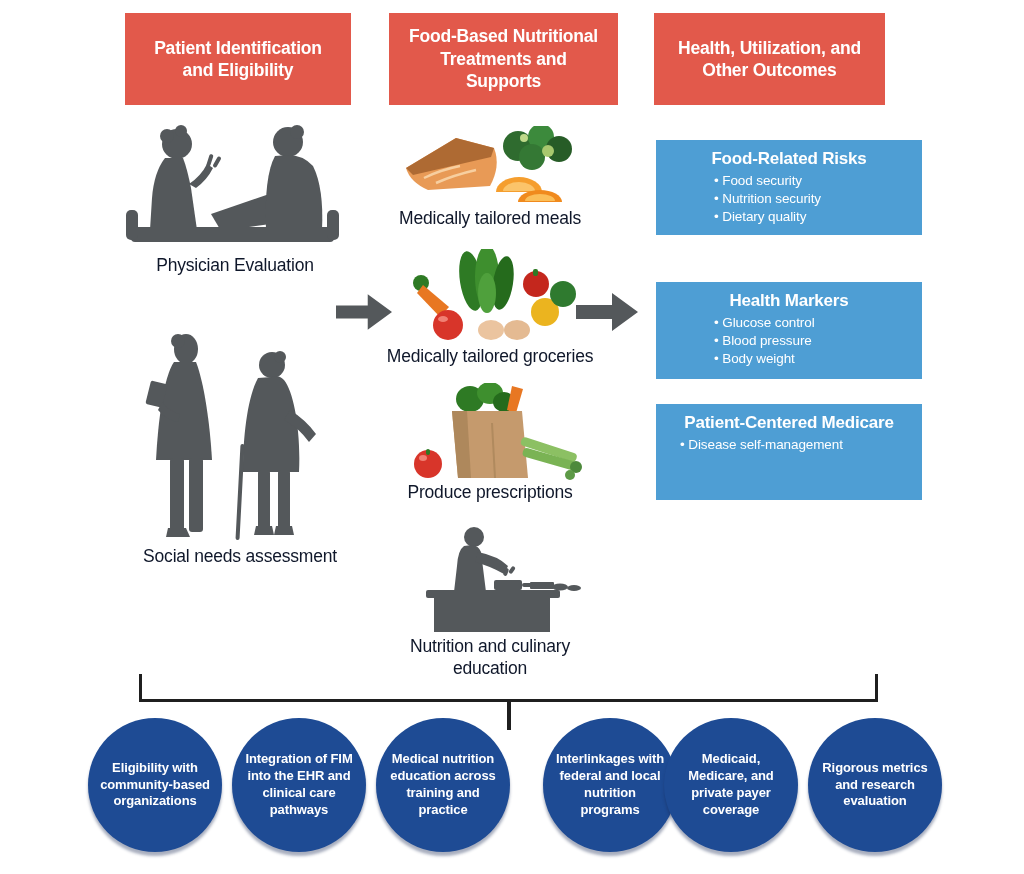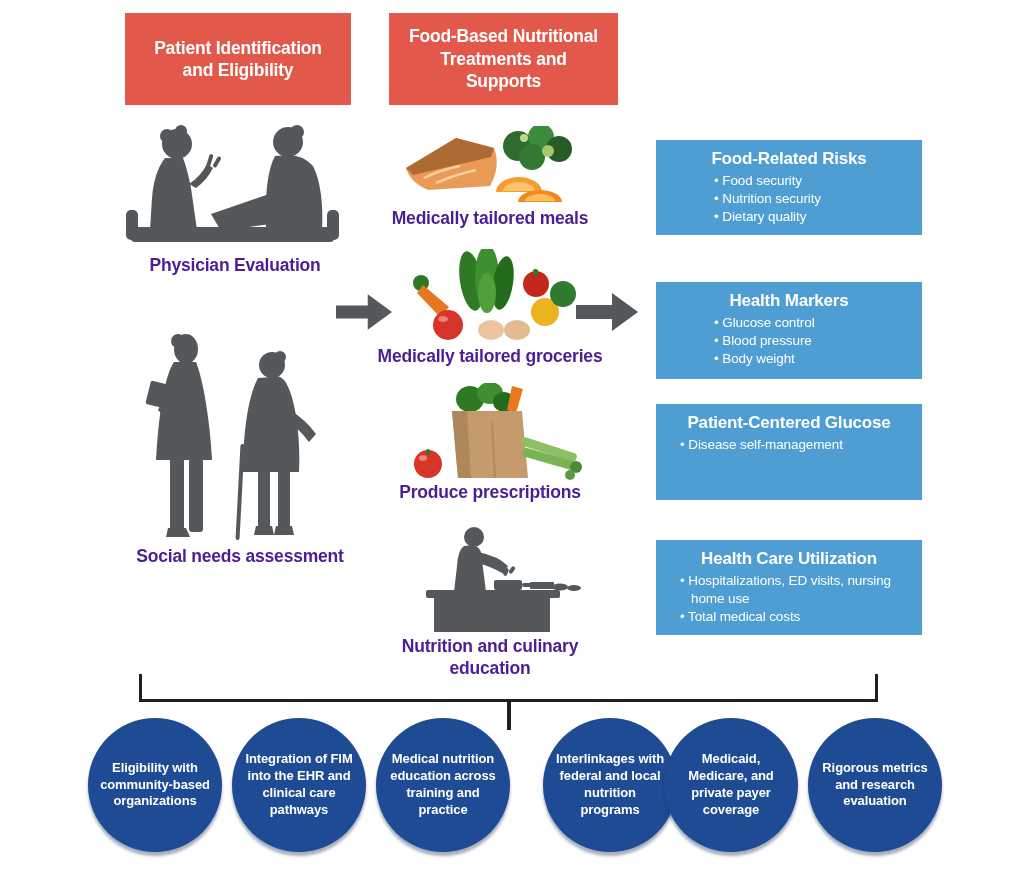--- a/index.html
+++ b/index.html
@@ -10,22 +10,22 @@
   .abs{position:absolute;}
   
   .hdr{
     position:absolute;top:13px;height:92px;background:#E2594B;color:#ffffff;
     display:flex;align-items:center;justify-content:center;text-align:center;
     font-size:17.5px;font-weight:700;line-height:1.28;padding:0 13px;box-sizing:border-box;
     letter-spacing:-0.2px;
   }
   
   .caption{
-    position:absolute;text-align:center;font-weight:700;font-size:17.5px;
-    line-height:1.25;letter-spacing:-0.2px;color:#4c1d95;
+    position:absolute;text-align:center;font-weight:400;font-size:17.5px;
+    line-height:1.25;letter-spacing:-0.2px;color:#0f172a;
   }
   
   .bluebox{
     position:absolute;left:656px;width:266px;background:#4E9ED4;color:#ffffff;
     box-sizing:border-box;padding:9px 8px 6px 8px;
   }
   .bluebox h3{
     margin:0 0 3px 0;text-align:center;font-size:17px;font-weight:700;letter-spacing:-0.2px;
   }
   .bluebox ul{margin:0;padding:0;list-style:none;}
@@ -49,20 +49,21 @@
     box-shadow:0 4px 3px rgba(26,43,84,0.38);
   }
 </style>
 </head>
 <body>
 
 <div class="canvas">
 
   <div class="hdr" style="left:125px;width:226px">Patient Identification and Eligibility</div>
   <div class="hdr" style="left:389px;width:229px">Food-Based Nutritional Treatments and Supports</div>
+  <div class="hdr" style="left:654px;width:231px">Health, Utilization, and Other Outcomes</div>
 
   <svg class="abs" style="left:125px;top:118px" width="215" height="138" viewBox="0 0 215 138">
     <g fill="#54585B">
 
       <circle cx="52" cy="26" r="15"></circle>
       <circle cx="42" cy="18" r="7"></circle>
       <circle cx="56" cy="13" r="6"></circle>
       <path d="M40,40 Q29,54 27,80 L25,112 L72,112 L66,70 Q62,50 58,40 Z"></path>
 
       <path d="M64,66 Q76,58 82,46 L88,50 Q82,62 71,70 Z"></path>
@@ -212,33 +213,26 @@
   <div class="bluebox pl-lg" style="top:282px;height:97px">
     <h3>Health Markers</h3>
     <ul>
       <li>Glucose control</li>
       <li>Blood pressure</li>
       <li>Body weight</li>
     </ul>
   </div>
 
   <div class="bluebox pl-sm" style="top:404px;height:96px">
-    <h3>Patient-Centered Glucose</h3>
+    <h3>Patient-Centered Medicare</h3>
     <ul>
       <li>Disease self-management</li>
     </ul>
   </div>
 
-  <div class="bluebox pl-sm" style="top:540px;height:95px">
-    <h3>Health Care Utilization</h3>
-    <ul>
-      <li>Hospitalizations, ED visits, nursing home use</li>
-      <li>Total medical costs</li>
-    </ul>
-  </div>
 
   <div class="bracket-part" style="left:139px;top:674px;width:3px;height:28px"></div>
   <div class="bracket-part" style="left:875px;top:674px;width:3px;height:28px"></div>
   <div class="bracket-part" style="left:139px;top:699px;width:739px;height:3px"></div>
   <div class="bracket-part" style="left:507px;top:699px;width:4px;height:31px"></div>
 
   <div class="circle" style="left:88px">Eligibility with community-based organizations</div>
   <div class="circle" style="left:232px">Integration of FIM into the EHR and clinical care pathways</div>
   <div class="circle" style="left:376px">Medical nutrition education across training and practice</div>
   <div class="circle" style="left:543px">Interlinkages with federal and local nutrition programs</div>

